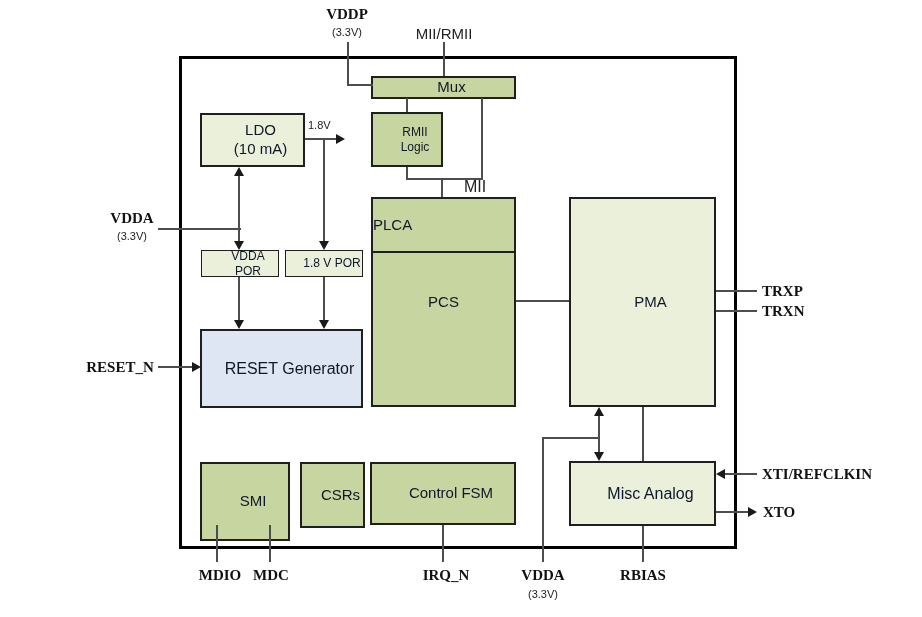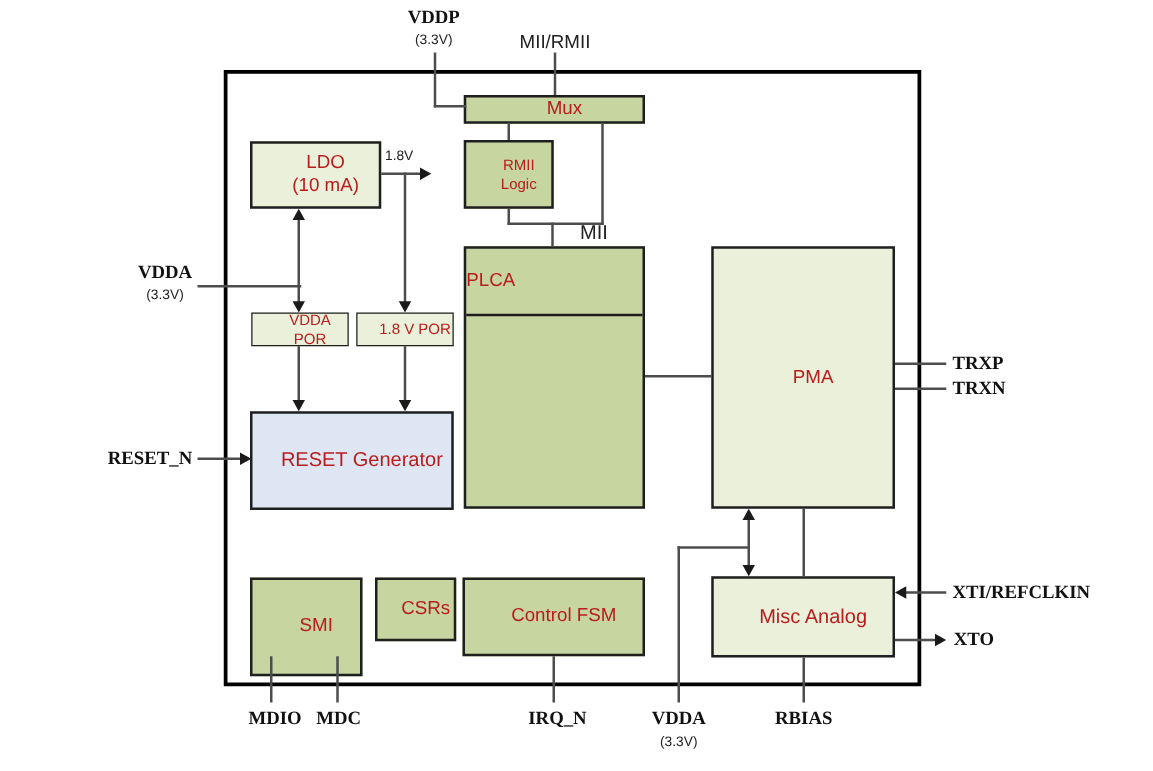--- a/index.html
+++ b/index.html
@@ -7,21 +7,21 @@
     position:relative;width:922px;height:617px;background:#ffffff;overflow:hidden;
     font-family:"Liberation Sans",sans-serif;color:#1a1a1a;
   }
   .outer-box{
     position:absolute;left:179px;top:56px;width:558px;height:493px;
     border:3px solid #000000;box-sizing:border-box;background:transparent;
   }
   .block{
     position:absolute;box-sizing:border-box;border:2px solid #1f1f1f;
     display:flex;align-items:center;justify-content:center;text-align:center;
-    font-size:15px;line-height:1.25;color:#b91c1c;padding-left:16px;
+    font-size:15px;line-height:1.25;color:#0f172a;padding-left:16px;
   }
   .block.thin{border-width:1.5px;font-size:12px;}
   .wire{position:absolute;background:#4d4d4d;}
   .ah{position:absolute;width:0;height:0;}
   .ah-up{border-left:5px solid transparent;border-right:5px solid transparent;border-bottom:9px solid #1a1a1a;}
   .ah-down{border-left:5px solid transparent;border-right:5px solid transparent;border-top:9px solid #1a1a1a;}
   .ah-left{border-top:5px solid transparent;border-bottom:5px solid transparent;border-right:9px solid #1a1a1a;}
   .ah-right{border-top:5px solid transparent;border-bottom:5px solid transparent;border-left:9px solid #1a1a1a;}
   .pin-label{
     position:absolute;font-family:"Liberation Serif",serif;font-weight:bold;
@@ -56,20 +56,21 @@
     <div>
       <span>LDO</span>
       <span>(10 mA)</span>
     </div>
   </div>
 
   <div class="block" style="left: 371px; top: 197px; width: 145px; height: 210px; background-color: rgb(199, 213, 160);">
     <div class="plca-section">
       <span>PLCA</span>
     </div>
+    <div class="pcs-label">PCS</div>
   </div>
 
   <div class="block" style="left: 569px; top: 197px; width: 147px; height: 210px; background-color: rgb(234, 240, 218);">
     <span>PMA</span>
   </div>
 
   <div class="block thin" style="left: 201px; top: 250px; width: 78px; height: 27px; background-color: rgb(234, 240, 218);">
     <span>VDDA POR</span>
   </div>
 
@@ -78,21 +79,21 @@
   </div>
 
   <div class="block" style="left: 200px; top: 329px; width: 163px; height: 79px; font-size: 16px; background-color: rgb(221, 230, 242);">
     <span>RESET Generator</span>
   </div>
 
   <div class="block" style="left: 200px; top: 462px; width: 90px; height: 79px; background-color: rgb(199, 213, 160);">
     <span>SMI</span>
   </div>
 
-  <div class="block" style="left: 300px; top: 462px; width: 65px; height: 51px; background-color: rgb(199, 213, 160);">
+  <div class="block" style="left: 300px; top: 462px; width: 65px; height: 66px; background-color: rgb(199, 213, 160);">
     <span>CSRs</span>
   </div>
 
   <div class="block" style="left: 370px; top: 462px; width: 146px; height: 63px; background-color: rgb(199, 213, 160);">
     <span>Control FSM</span>
   </div>
 
   <div class="block" style="left: 569px; top: 461px; width: 147px; height: 65px; font-size: 16px; background-color: rgb(234, 240, 218);">
     <span>Misc Analog</span>
   </div>

